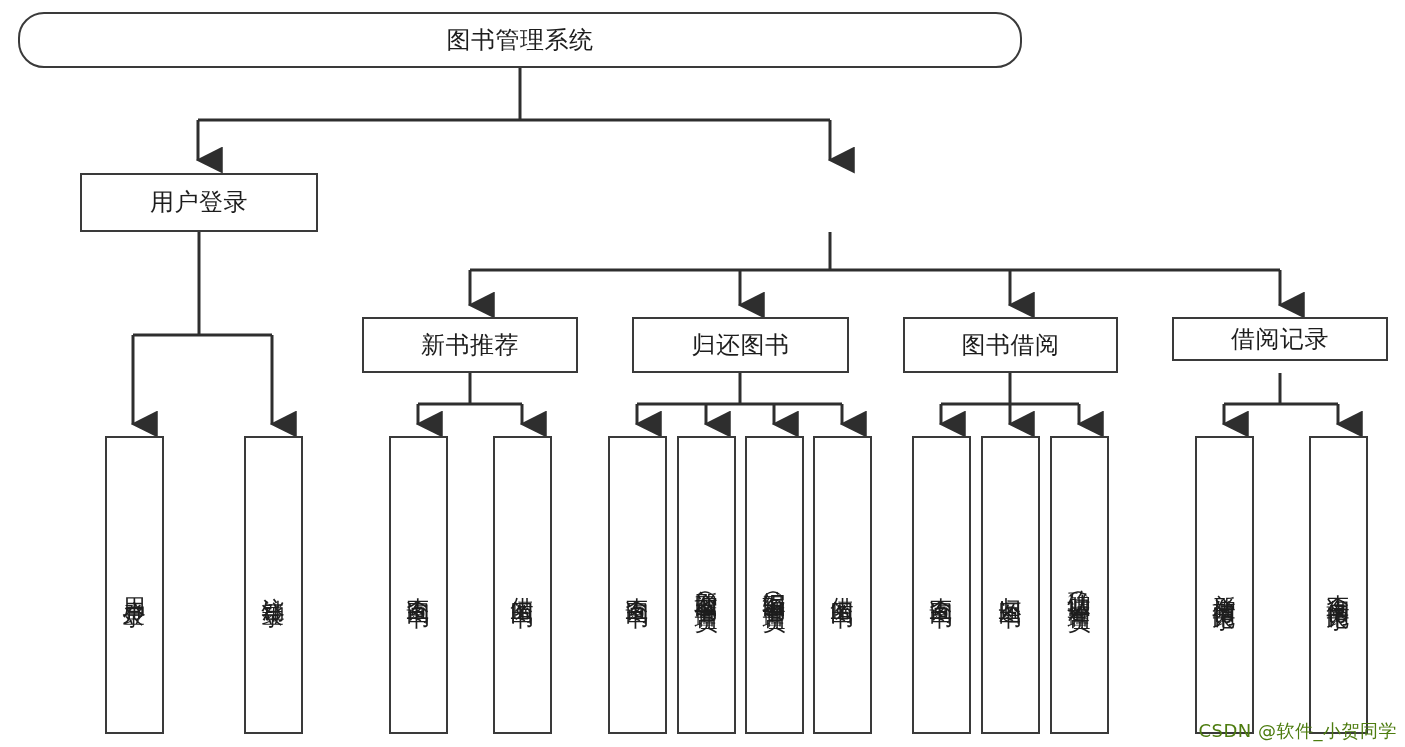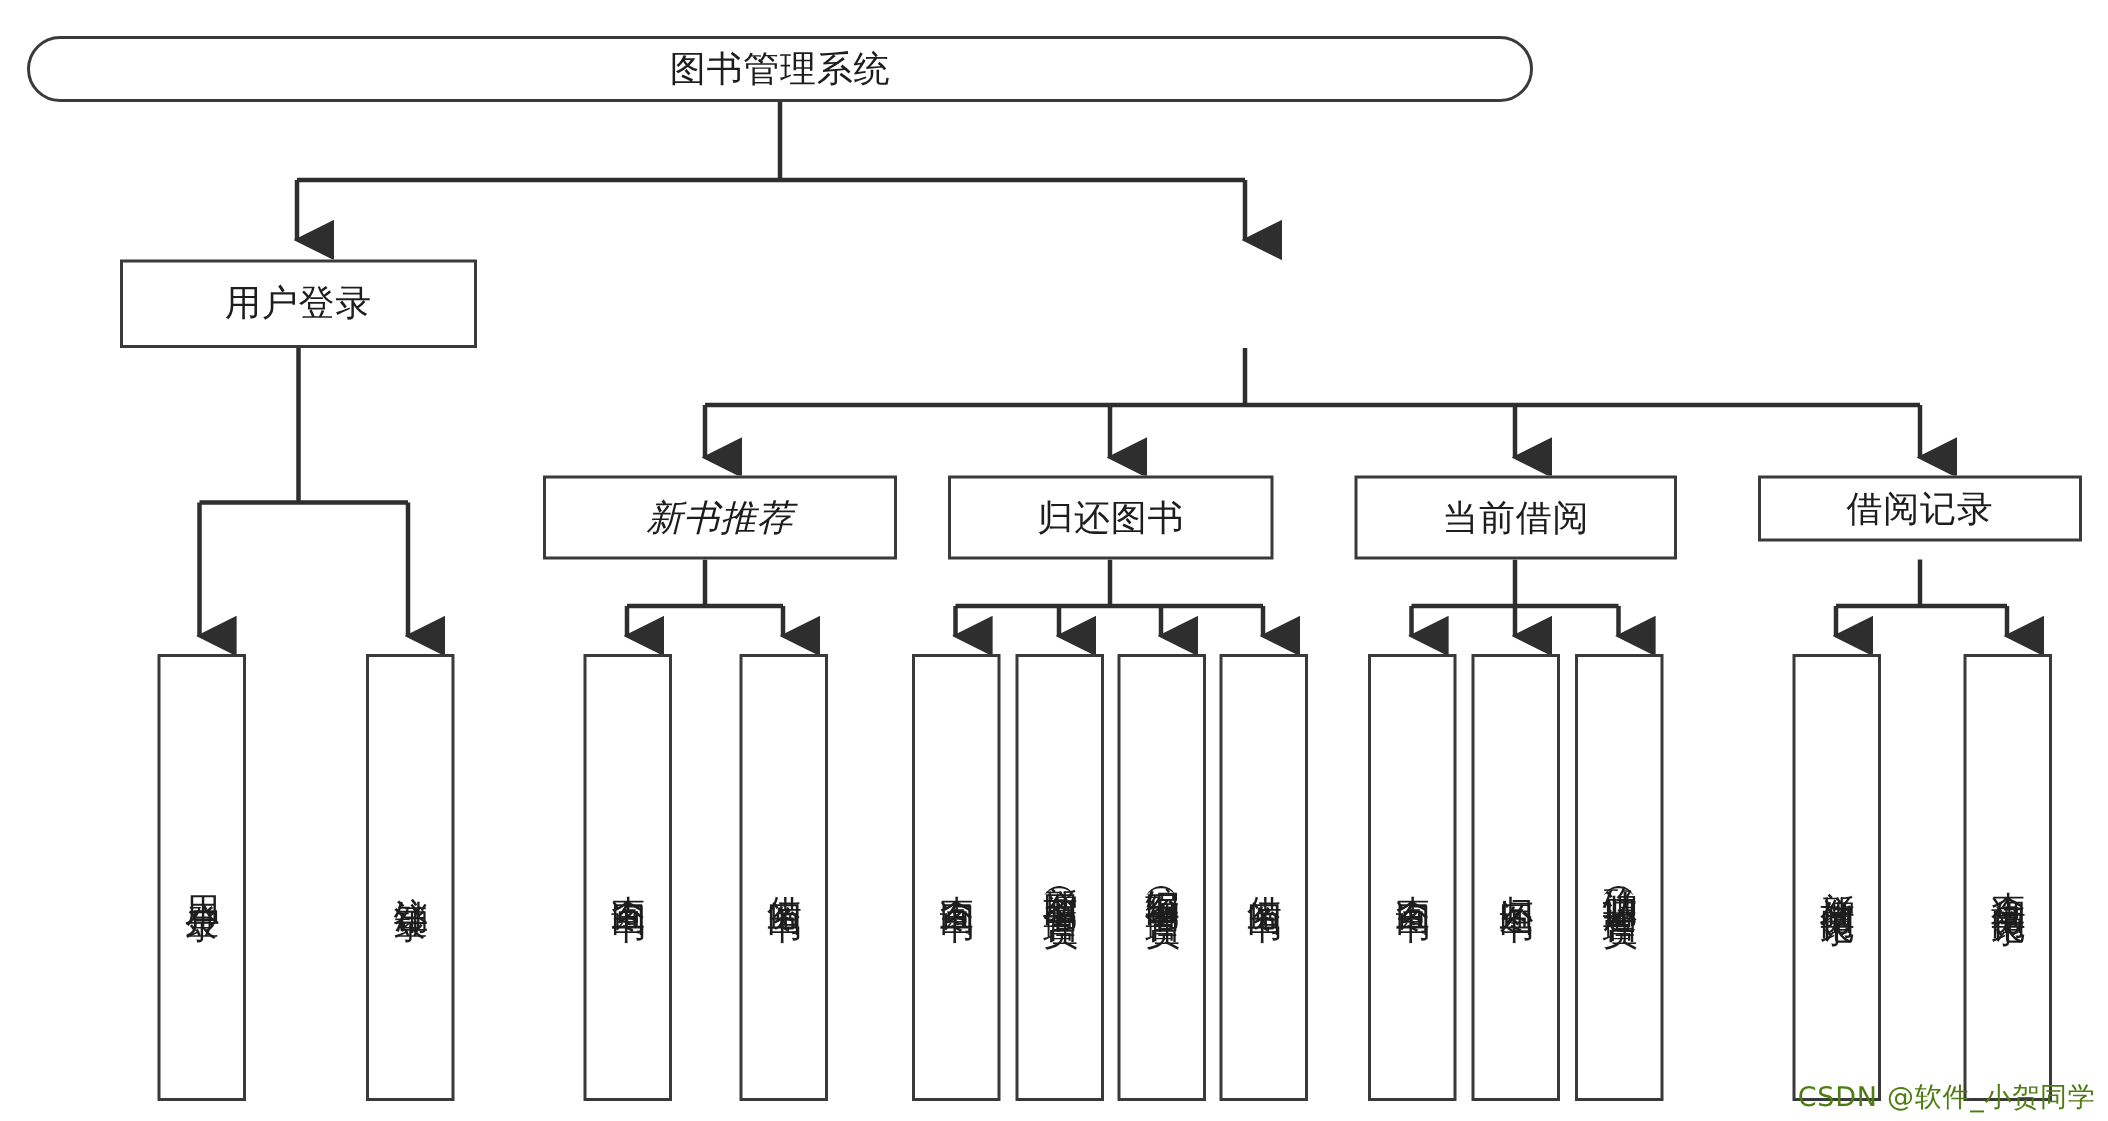--- a/index.html
+++ b/index.html
@@ -110,36 +110,36 @@
       <path d="M 1010 404 L 1010 424" marker-end="url(#arw)"></path>
       <path d="M 1079 404 L 1079 424" marker-end="url(#arw)"></path>
 
       <path d="M 1280 373 L 1280 404"></path>
       <path d="M 1224 404 L 1338 404"></path>
       <path d="M 1224 404 L 1224 424" marker-end="url(#arw)"></path>
       <path d="M 1338 404 L 1338 424" marker-end="url(#arw)"></path>
     </g>
   </svg>
 
-  <div class="node h" style="left:18px; top:24px; width:1004px; height:44px;border-radius:26px;">
+  <div class="node h" style="left:18px; top:12px; width:1004px; height:56px;border-radius:26px;">
     <span>图书管理系统</span>
   </div>
 
   <div class="node h" style="left:80px; top:173px; width:238px; height:59px;">
     <span>用户登录</span>
   </div>
 
-  <div class="node h" style="left:362px; top:317px; width:236px; height:56px;font-style:italic;">
+  <div class="node h" style="left:362px; top:317px; width:216px; height:56px;">
     <span>新书推荐</span>
   </div>
   <div class="node h" style="left:632px; top:317px; width:217px; height:56px;">
     <span>归还图书</span>
   </div>
   <div class="node h" style="left:903px; top:317px; width:215px; height:56px;">
-    <span>当前借阅</span>
+    <span>图书借阅</span>
   </div>
   <div class="node h" style="left:1172px; top:317px; width:216px; height:44px;">
     <span>借阅记录</span>
   </div>
 
   <div class="node v" style="left:105px; top:436px; width:59px; height:298px;">
     <span class="vtext">用户登录</span>
   </div>
   <div class="node v" style="left:244px; top:436px; width:59px; height:298px;">
     <span class="vtext">注销登录</span>

